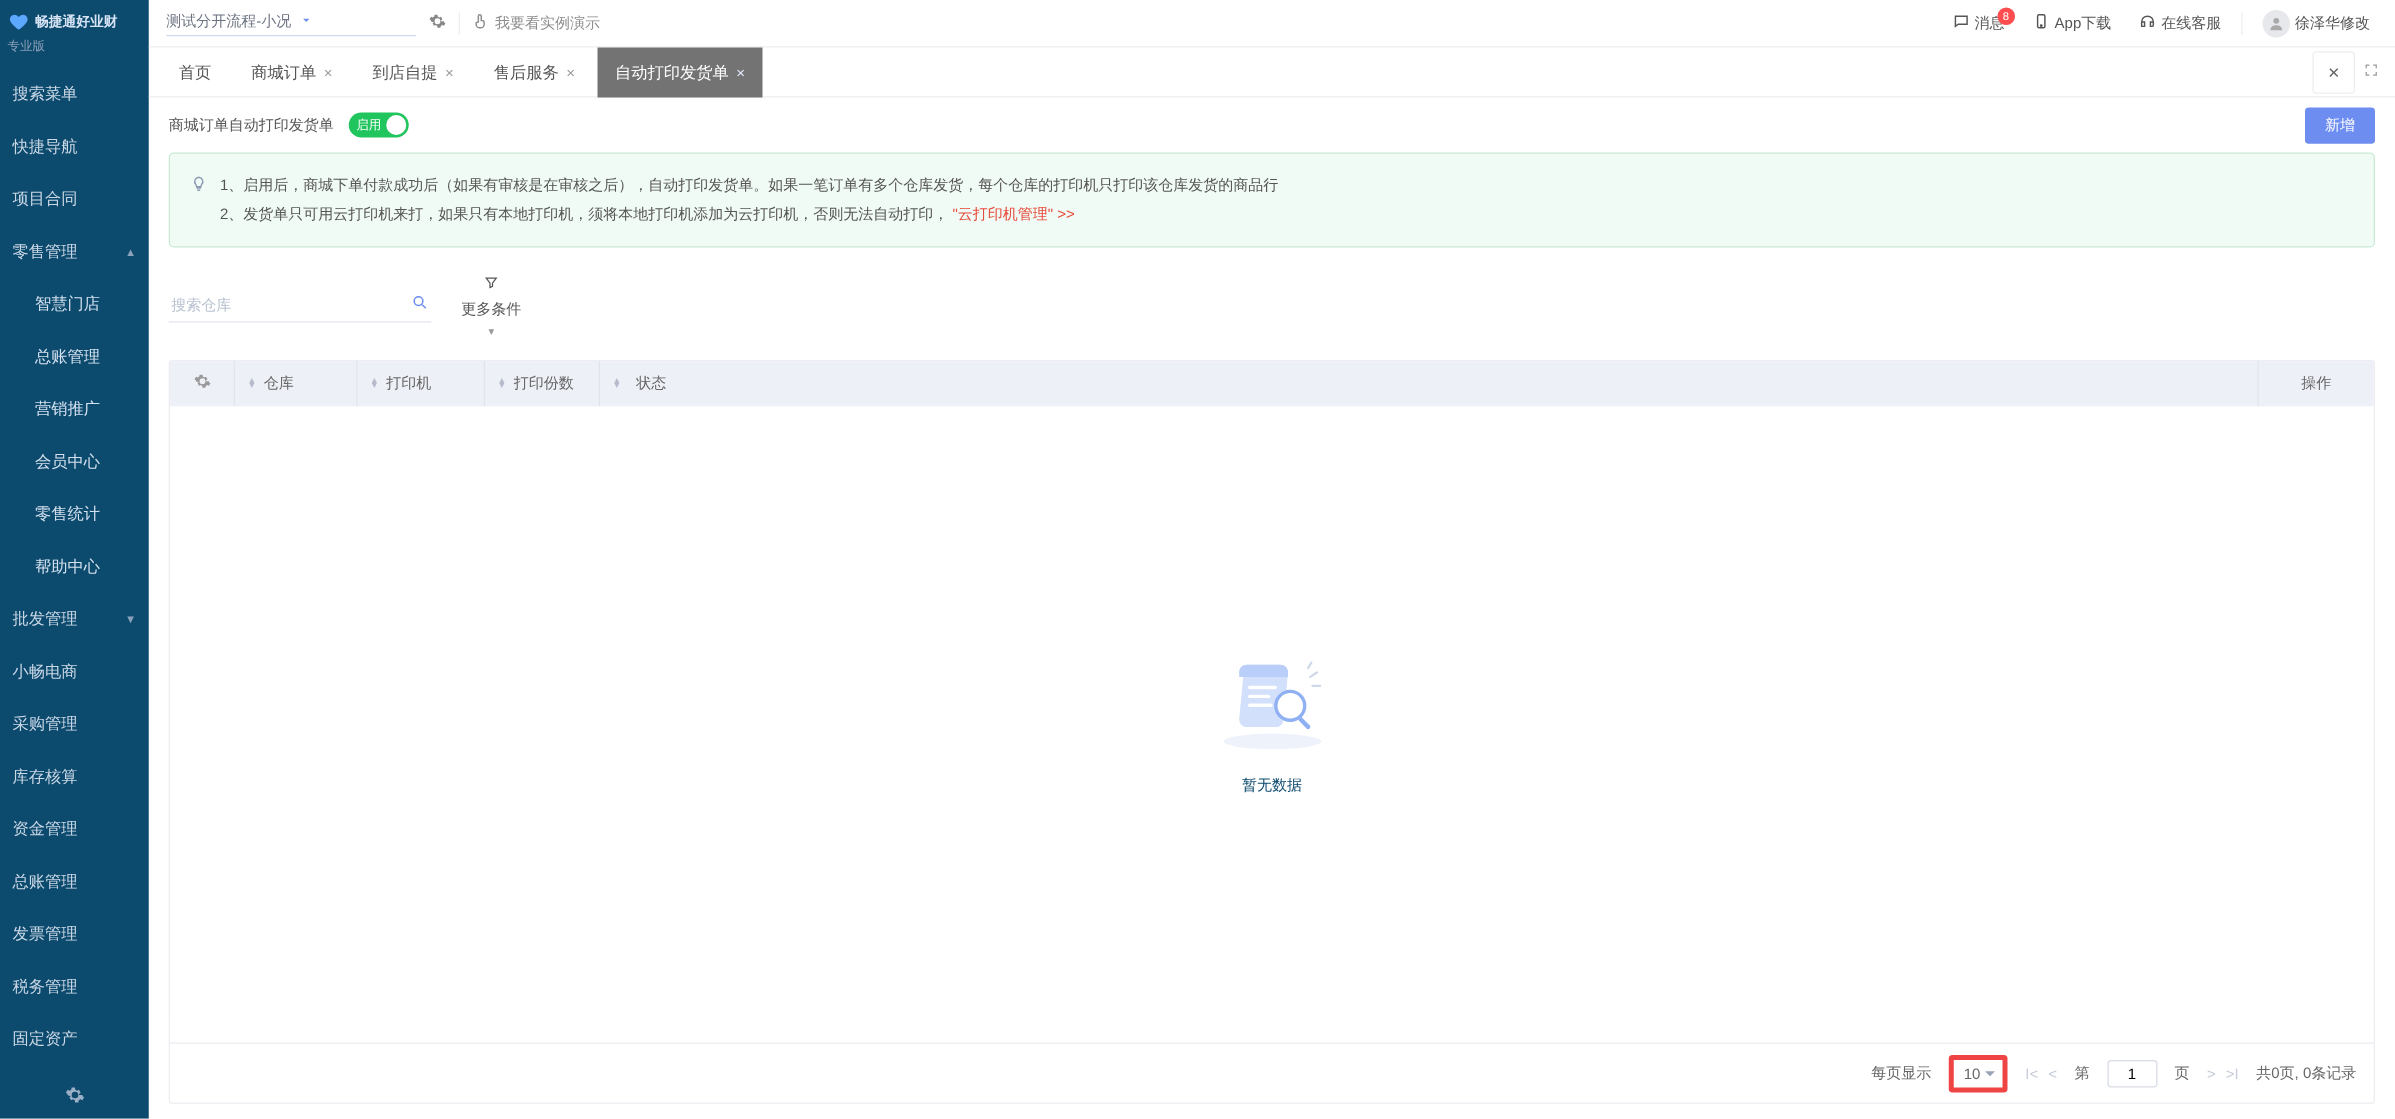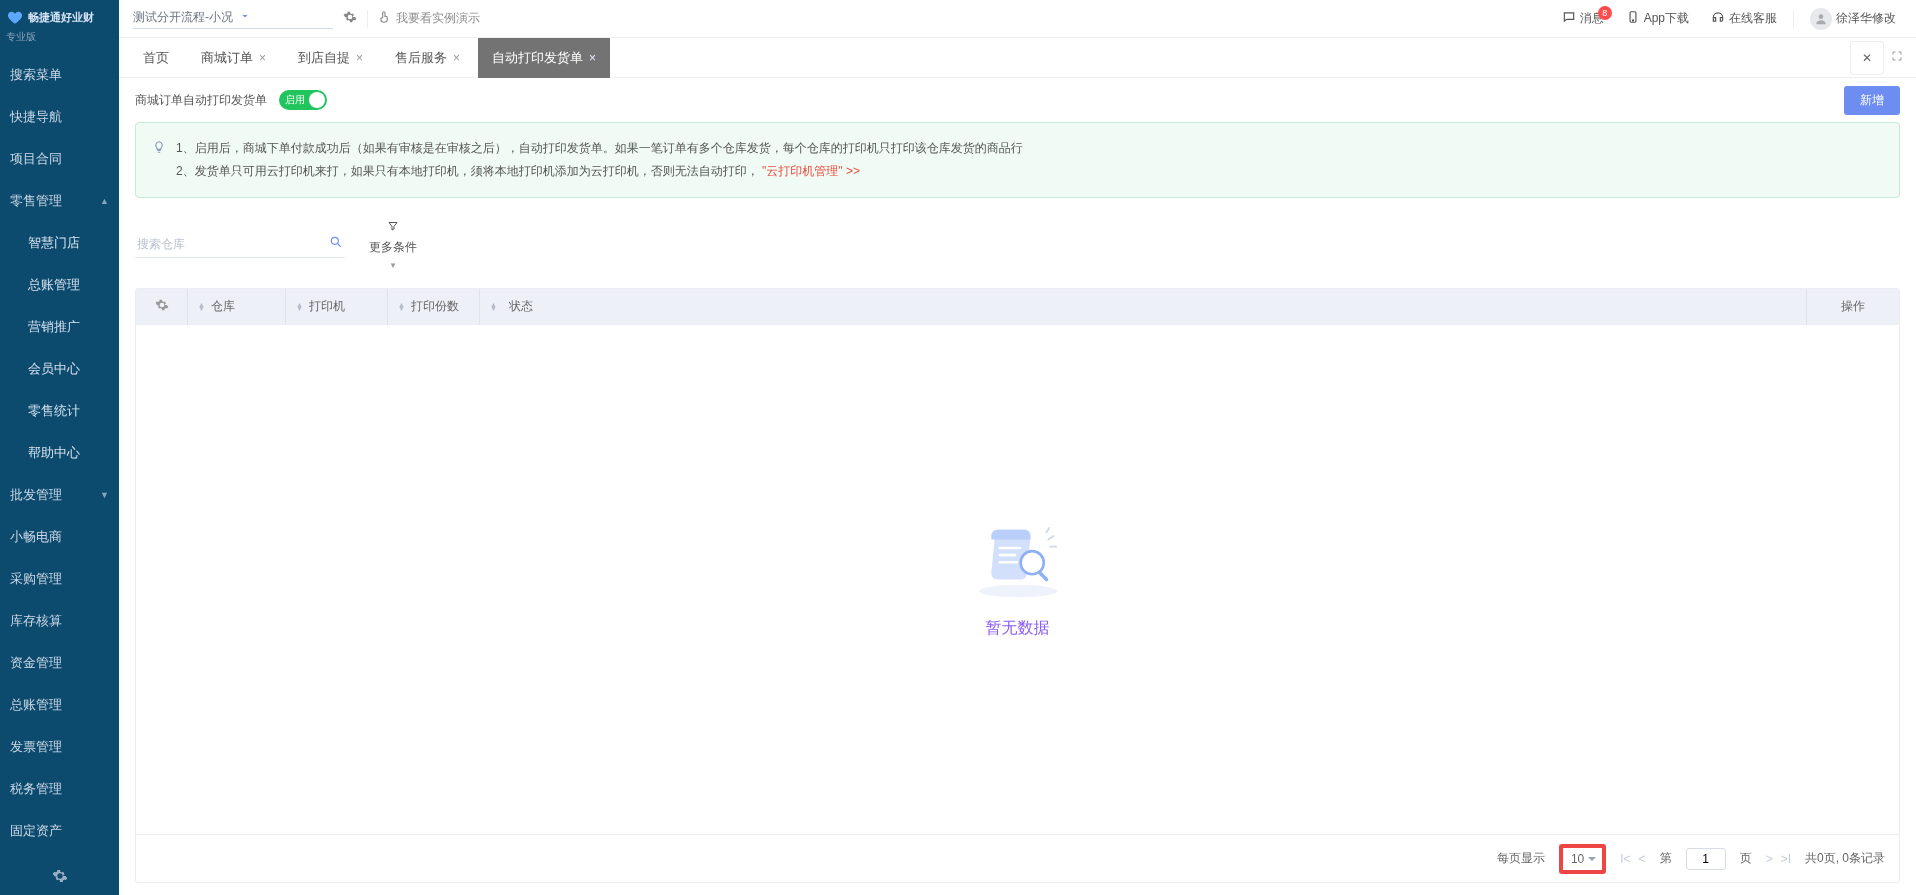--- a/index.html
+++ b/index.html
@@ -75,21 +75,21 @@
 .th.wh { width: 98px; }
 .th.printer { width: 102px; }
 .th.copies { width: 92px; }
 .th.tpl { width: 802px; }
 .th.status { flex: 1; gap: 12px; }
 .th.op { width: 92px; justify-content: center; border-right: none; }
 .sort-icon { display: flex; flex-direction: column; line-height: 4px; font-size: 7px; color: #b6bccc; }
 
 .tbody { flex: 1; display: flex; flex-direction: column; align-items: center; justify-content: center; color: #a4adbd; }
 .empty-ill { width: 110px; height: 80px; position: relative; margin-bottom: 18px; }
-.empty-text { color: #8b5cf6; font-size: 16px; }
+.empty-text { color: #0c4a6e; font-size: 12px; }
 
 
 .pager { border-top: 1px solid #ececf1; height: 48px; display: flex; align-items: center; justify-content: flex-end; padding: 0 14px; gap: 14px; color: #666; font-size: 12px;}
 .pager .sel { border: 4px solid #ef4444; border-radius: 3px; padding: 4px 18px 4px 8px; position: relative; cursor:pointer; }
 .pager .sel::after { content: ''; position: absolute; right: 6px; top: 9px; border: 4px solid transparent; border-top-color: #9aa3b5; }
 .pager .nav { color: #c6ccd8; display:flex; gap:8px;}
 .pager .nav span { cursor:pointer; font-size:12px; }
 .pager .pginput { width: 40px; border: 1px solid #d7dbe4; border-radius: 3px; text-align: center; padding: 3px 0; font-size:12px;}
 .pager .nav2 { color: #c6ccd8; display:flex; gap:8px;}
 </style>

